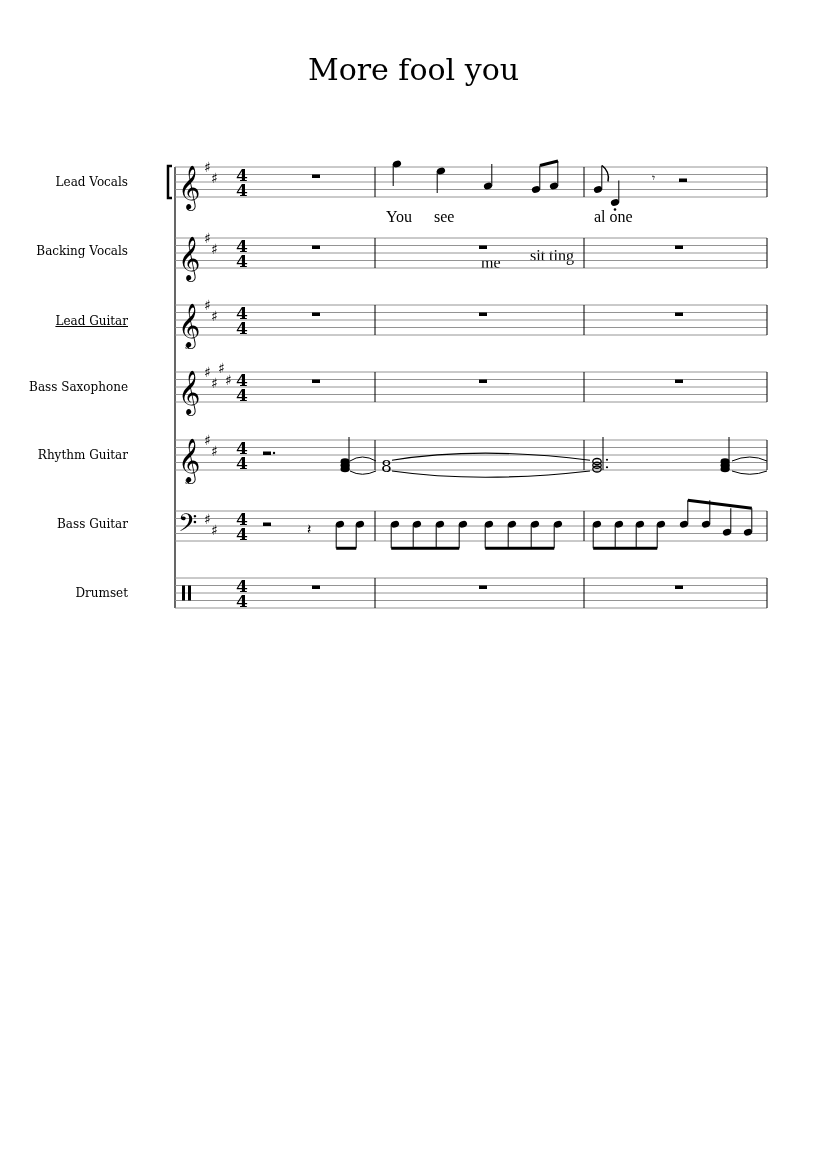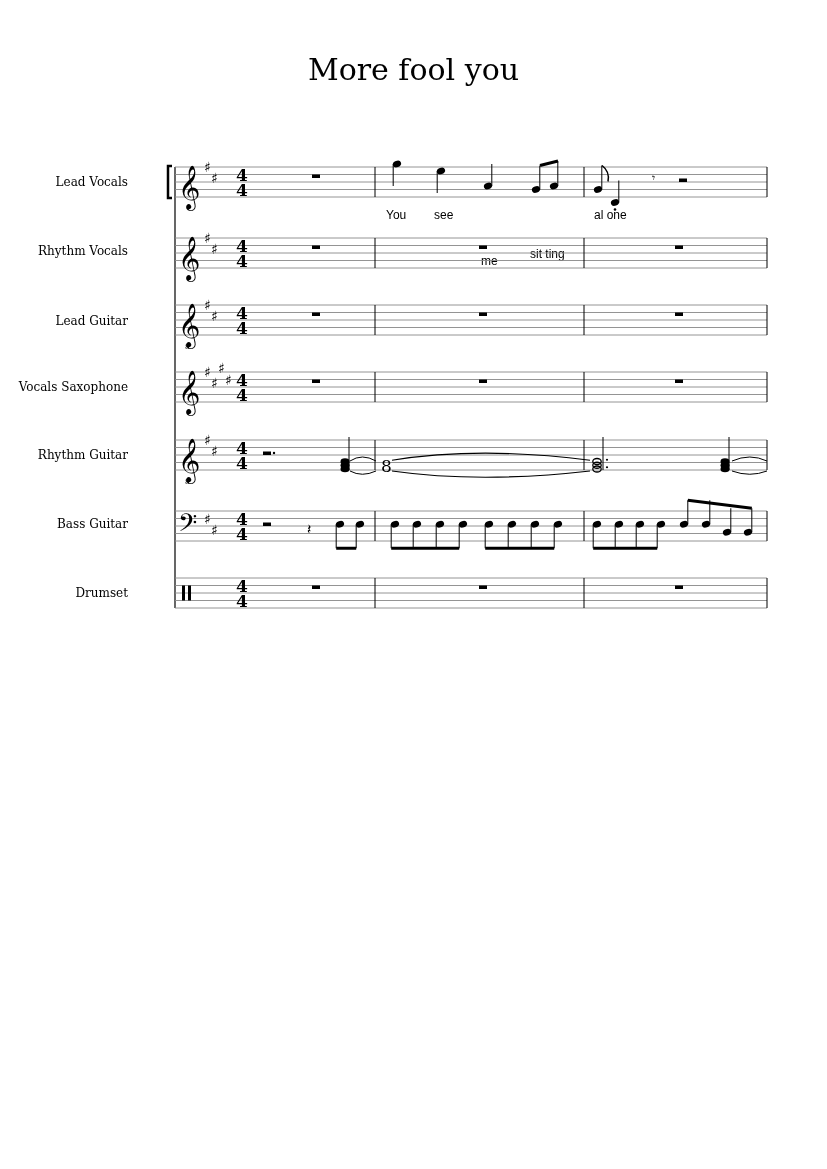--- a/index.html
+++ b/index.html
@@ -1,31 +1,31 @@
 <!DOCTYPE html>
 <html><head>
 <meta charset="utf-8">
 <style>
   html,body{margin:0;padding:0;background:#fff;}
   body{width:827px;height:1169px;position:relative;overflow:hidden;font-family:"DejaVu Serif","Liberation Serif",serif;color:#000;}
   .title{position:absolute;top:52px;left:0;width:827px;text-align:center;font-size:30px;font-family:"DejaVu Serif",serif;}
   .inst{position:absolute;right:699px;font-size:12px;white-space:nowrap;font-family:"DejaVu Serif",serif;}
   svg{position:absolute;left:0;top:0;}
-  .lyric{position:absolute;font-size:12px;font-family:Liberation Sans, sans-serif;}
+  .lyric{position:absolute;font-size:16px;font-family:Liberation Serif, serif;}
 </style>
 </head>
 <body>
 
 <div class="title">More fool you</div>
 
 <div id="labels">
     <div class="inst" style="top: 175px;">Lead Vocals</div>
-    <div class="inst" style="top: 244px;">Rhythm Vocals</div>
-    <div class="inst" style="top: 314px;">Lead Guitar</div>
-    <div class="inst" style="top: 380px;">Vocals Saxophone</div>
+    <div class="inst" style="top: 244px;">Backing Vocals</div>
+    <div class="inst" style="top: 314px; text-decoration: underline;">Lead Guitar</div>
+    <div class="inst" style="top: 380px;">Bass Saxophone</div>
     <div class="inst" style="top: 448px;">Rhythm Guitar</div>
     <div class="inst" style="top: 517px; margin-left: 12px;">Bass Guitar</div>
     <div class="inst" style="top: 586px;">Drumset</div>
   </div>
 <div id="lyrics">
     <div class="lyric" style="left: 386px; top: 208px;">You</div>
     <div class="lyric" style="left: 434px; top: 208px;">see</div>
     <div class="lyric" style="left: 481px; top: 208px; margin-top: 46px;">me</div>
     <div class="lyric" style="left: 530px; top: 208px; margin-top: 39px;">sit ting</div>
     <div class="lyric" style="left: 594px; top: 208px;">al one</div>

